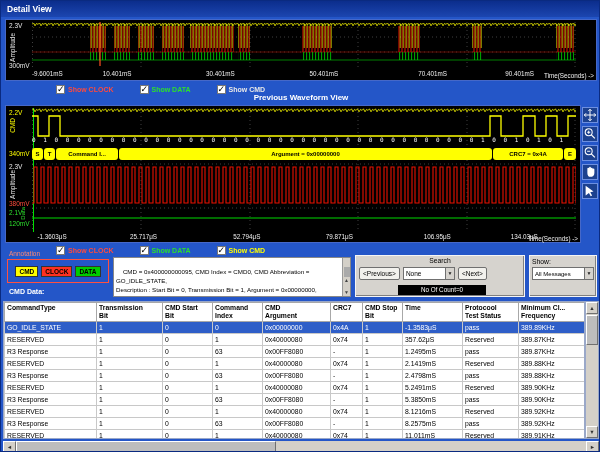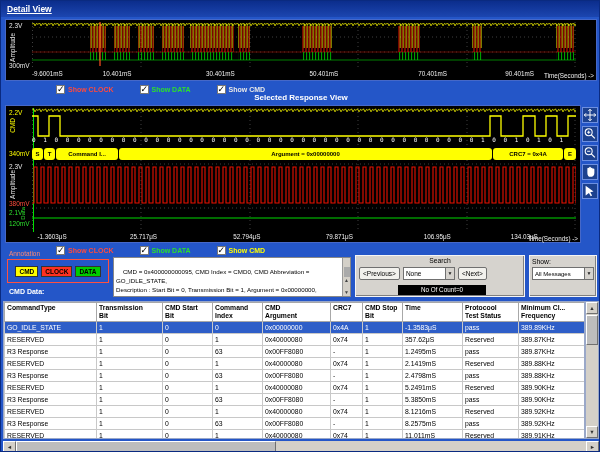--- a/index.html
+++ b/index.html
@@ -1,19 +1,19 @@
 <!DOCTYPE html>
 <html><head>
 <meta charset="utf-8">
 <style>
   html,body{margin:0;padding:0;background:#17388f;}
   *{box-sizing:border-box;font-family:"Liberation Sans",sans-serif;}
   .window{position:relative;width:600px;height:452px;background:#2456c8;border:1px solid #0a2a80;overflow:hidden;}
   .titlebar{position:absolute;left:0;top:0;width:600px;height:16px;background:linear-gradient(#0b2d8c,#1c46b0);display:flex;align-items:center;padding-left:6px;}
-  .titlebar span{color:#fff;font-size:8.5px;font-weight:bold;text-decoration:underline;}
+  .titlebar span{color:#fff;font-size:8.5px;font-weight:bold;}
   .blackpanel{position:absolute;background:#000;border:1px solid #4668c8;}
   .ov{left:4px;top:18px;width:592px;height:62px;}
   .mv{left:4px;top:104px;width:576px;height:138px;}
   .ylab{position:absolute;font-size:6.5px;line-height:7px;}
   .rot{position:absolute;writing-mode:vertical-rl;transform:rotate(180deg);font-size:6.5px;}
   .c-y{color:#ffff00}.c-r{color:#ff4a3c}.c-g{color:#2ce02c}.c-w{color:#e8e8e8}
   .ticks{position:absolute;height:10px;}
   .tk{position:absolute;font-size:6.3px;color:#efefef;white-space:nowrap;}
   .cbrow{position:absolute;left:55px;display:flex;gap:26px;align-items:center;height:11px;}
   .cbi{display:flex;align-items:center;gap:3px;cursor:default;}
@@ -141,21 +141,21 @@
     <label class="cbi">
       <span class="cb">✓</span>
       <span class="cbl c-g">Show DATA</span>
     </label>
     <label class="cbi">
       <span class="cb">✓</span>
       <span class="cbl c-w">Show CMD</span>
     </label>
   </div>
 
-  <div class="selhdr">Selected Response View</div>
+  <div class="selhdr">Previous Waveform View</div>
 
   <div class="blackpanel mv">
     <span class="ylab c-y" style="left:3px;top:3px">2.2V</span>
     <span class="rot c-y" style="left:3px;top:12px">CMD</span>
     <span class="ylab c-y" style="left:3px;top:44px">340mV</span>
     <span class="ylab c-w" style="left:3px;top:57px">2.3V</span>
     <span class="rot c-w" style="left:3px;top:64px">Amplitude</span>
     <span class="ylab c-r" style="left:3px;top:94px">380mV</span>
     <span class="ylab c-g" style="left:3px;top:103px">2.1V</span>
     <span class="rot c-g" style="left:14px;top:101px;font-size:6px">Data</span>

